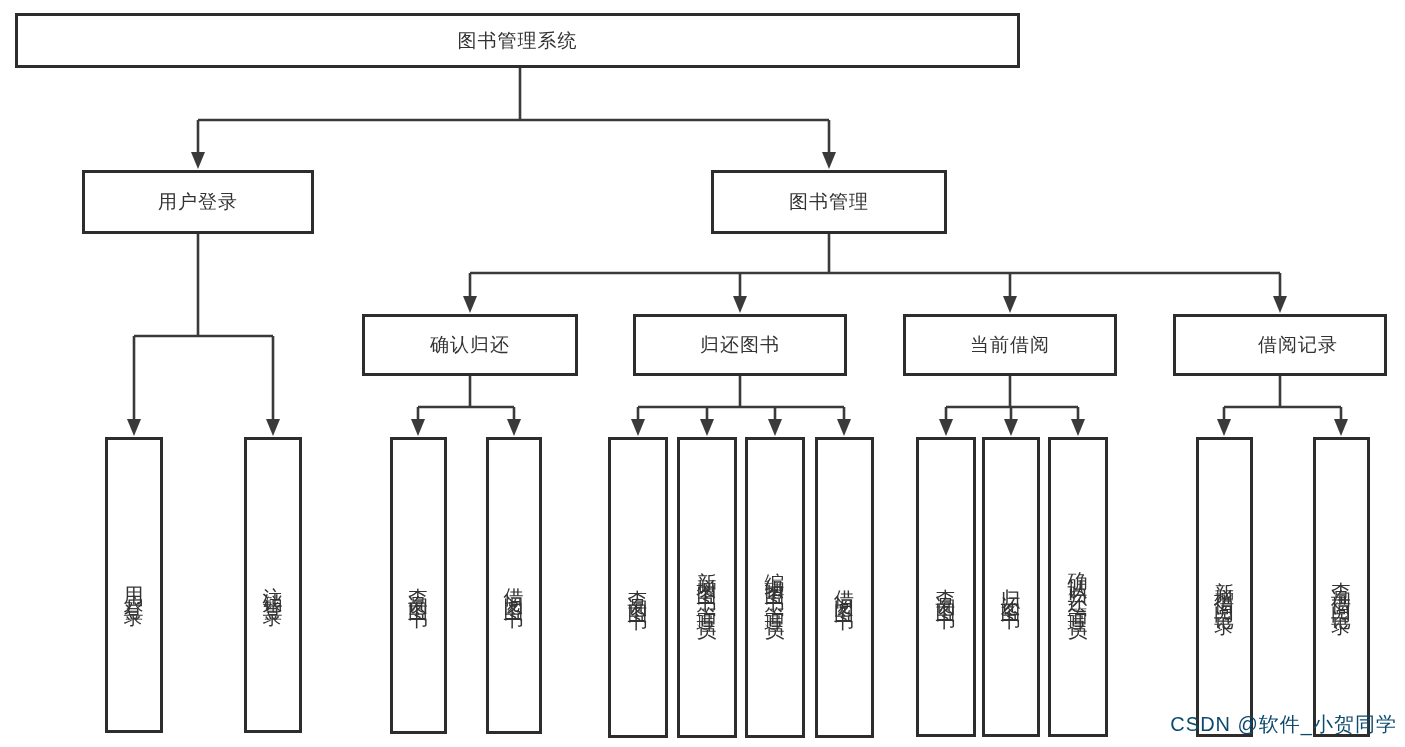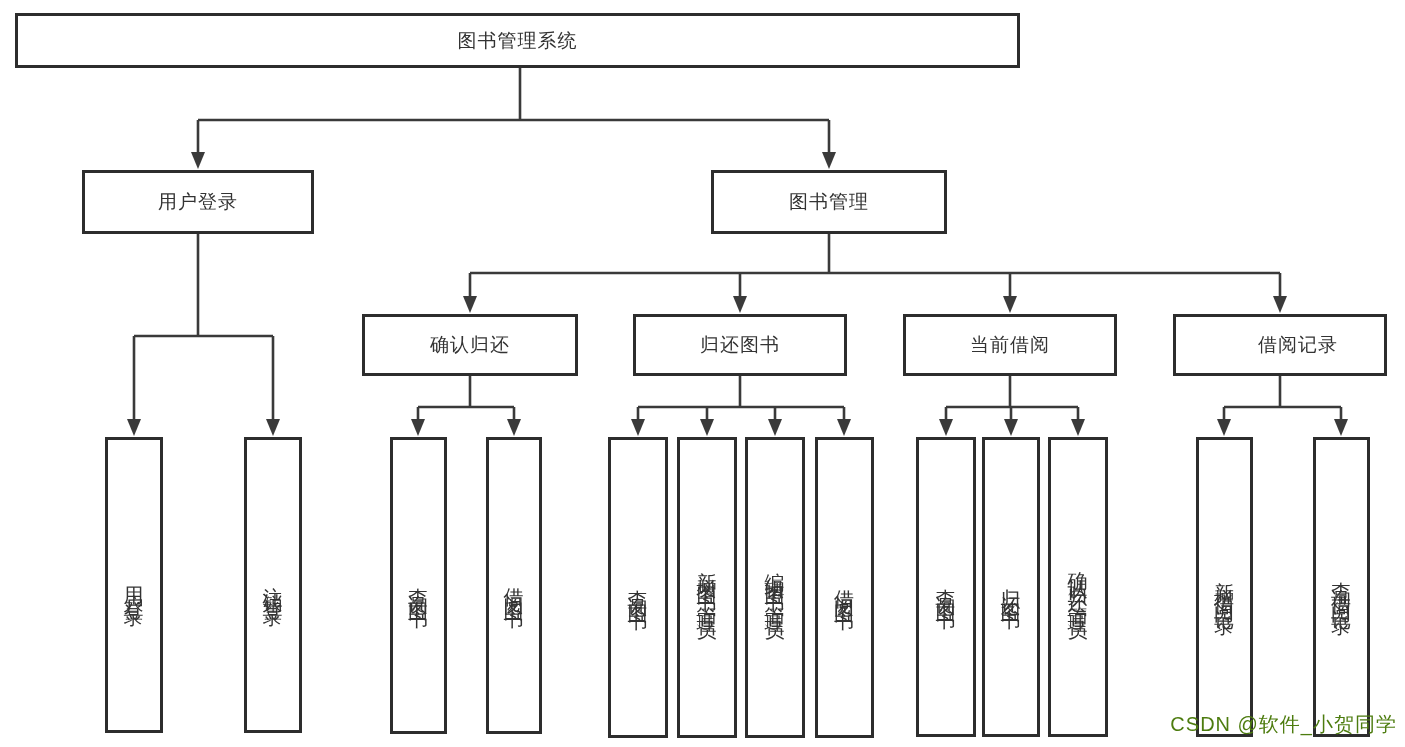--- a/index.html
+++ b/index.html
@@ -30,21 +30,21 @@
     text-orientation:mixed;
     letter-spacing:7px;
     line-height:1;
     color:#333333;
   }
   .watermark{
     position:absolute;
     right:8px;
     top:711px;
     font-size:20px;
-    color:#4d7c0f;
+    color:#0c4a6e;
     letter-spacing:1px;
     white-space:nowrap;
   }
 </style>
 </head>
 <body>
 
 <div class="canvas">
 
   <svg class="connectors" width="1405" height="747" viewBox="0 0 1405 747">

